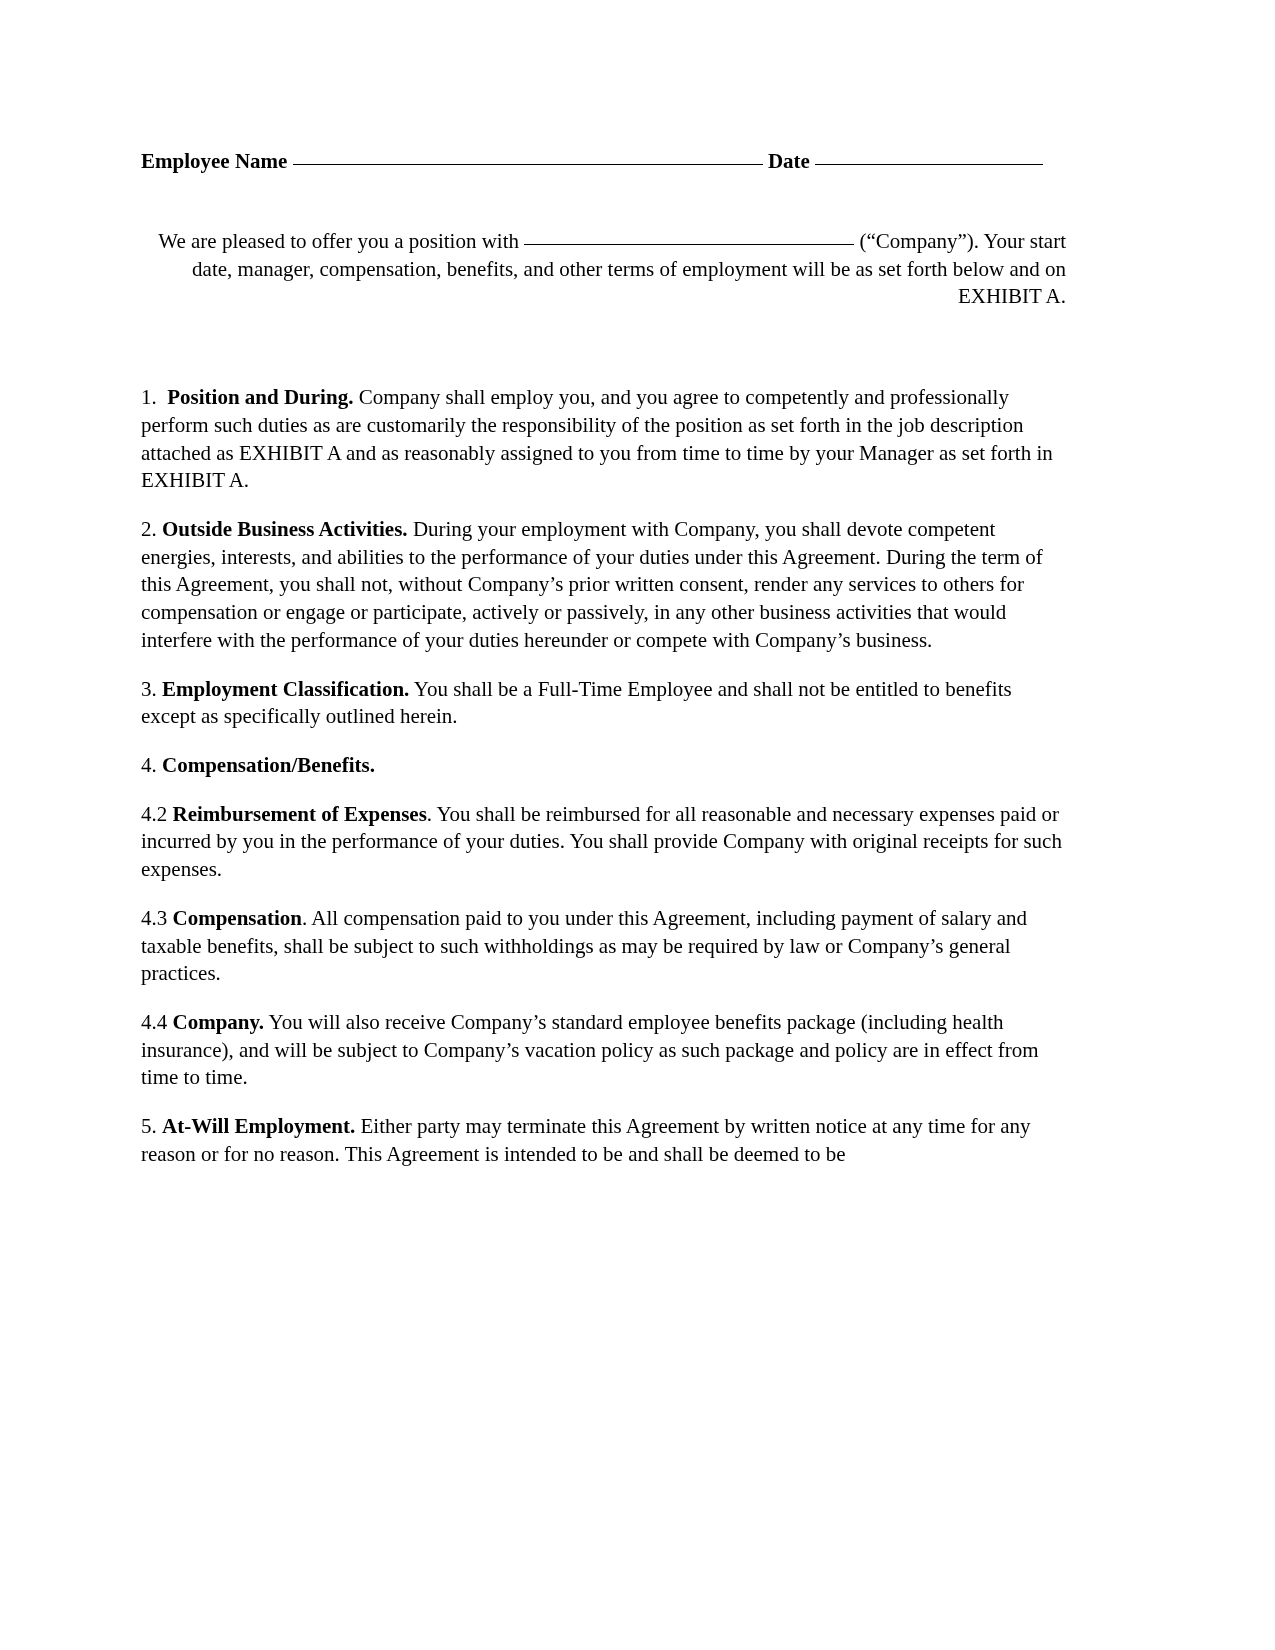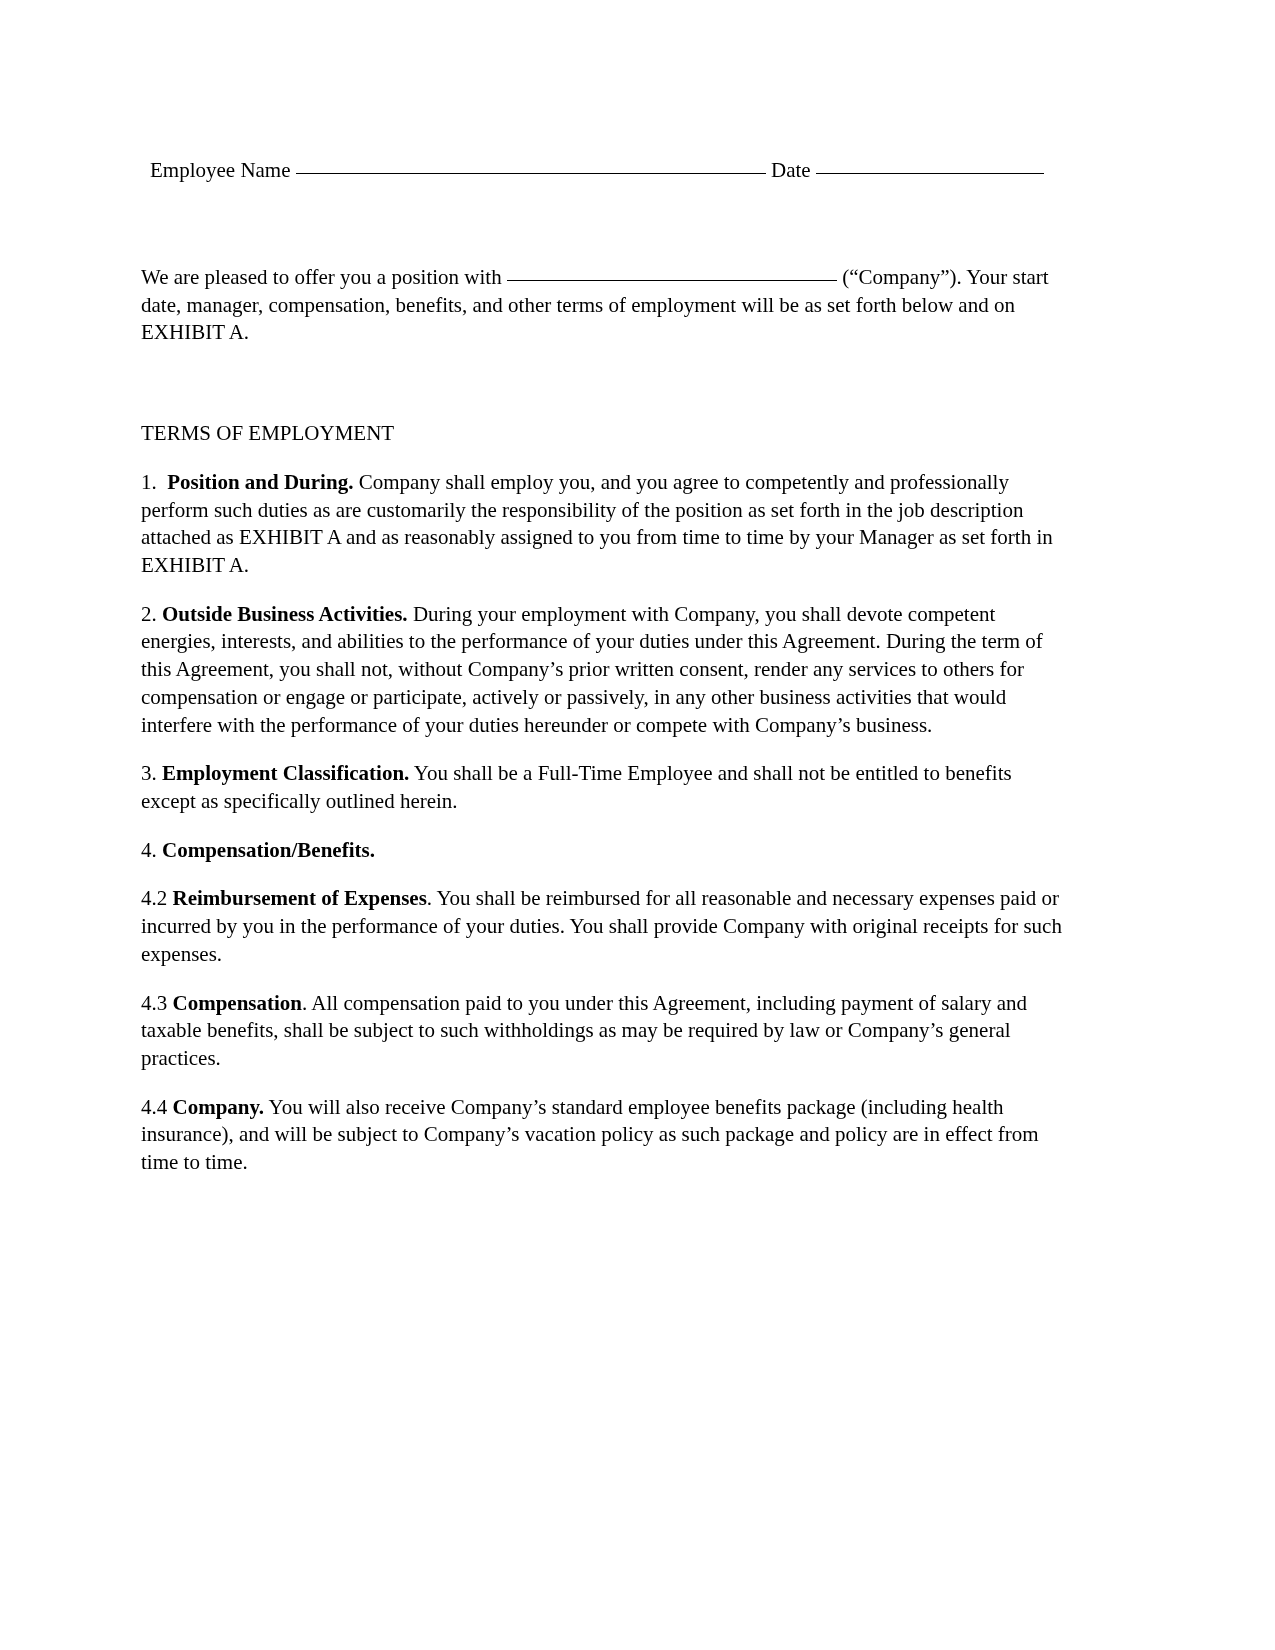--- a/index.html
+++ b/index.html
@@ -32,22 +32,23 @@
     font-size: 32px;
     font-weight: bold;
     line-height: 1.12;
     letter-spacing: -0.1px;
     margin: 0 0 52px 0;
     white-space: nowrap;
   }
   .form-line {
     font-size: 21px;
     line-height: 1.52;
-    margin: 9px;
+    margin: 0;
     white-space: nowrap;
+    font-weight: bold;
   }
   .form-line + .form-line {
     margin-top: 6px;
   }
   .rule {
     display: inline-block;
     border-bottom: 1.4px solid #000;
     vertical-align: 3px;
     height: 0;
   }
@@ -86,30 +87,29 @@
       <span>Employee Name</span>
       <span class="rule w-name"></span>
       <span>Date</span>
       <span class="rule w-date"></span>
     </p>
 
 
     <div class="gap-dear"></div>
 
 
-    <p class="body" style="margin-top:20px;">
+    <p class="body" style="margin-top:2px;text-align:right;">
       <span>We are pleased to offer you a position with</span>
       <span class="rule w-comp"></span>
       <span>(“Company”).</span>
       <span>Your start date, manager, compensation, benefits, and other terms of employment will be as set forth below and on EXHIBIT A.</span>
     </p>
 
     <div class="gap-terms"></div>
 
-    <p class="body">TERMS OF EMPLOYMENT</p>
 
     <p class="body">
       <span class="nowrap"><span>1.</span>&nbsp;
       <span class="b">Position and During.</span></span>
       <span>Company shall employ you, and you agree to competently and professionally perform such duties as are customarily the responsibility of the position as set forth in the job description attached as EXHIBIT A and as reasonably assigned to you from time to time by your Manager as set forth in EXHIBIT A.</span>
     </p>
 
     <p class="body">
       <span class="nowrap"><span>2.</span>
       <span class="b">Outside Business Activities.</span></span>
@@ -137,15 +137,20 @@
       <span class="nowrap"><span>4.3</span>
       <span class="b">Compensation</span></span><span>. All compensation paid to you under this Agreement, including payment of salary and taxable benefits, shall be subject to such withholdings as may be required by law or Company’s general practices.</span>
     </p>
 
     <p class="body">
       <span class="nowrap"><span>4.4</span>
       <span class="b">Company.</span></span>
       <span>You will also receive Company’s standard employee benefits package (including health insurance), and will be subject to Company’s vacation policy as such package and policy are in effect from time to time.</span>
     </p>
 
+    <p class="body tight">
+      <span class="nowrap"><span>5.</span>
+      <span class="b">At-Will Employment.</span></span>
+      <span>Either party may terminate this Agreement by written notice at any time for any reason or for no reason. This Agreement is intended to be and shall be deemed to be</span>
+    </p>
 
   </div>
 </div>
 
 </body></html>

